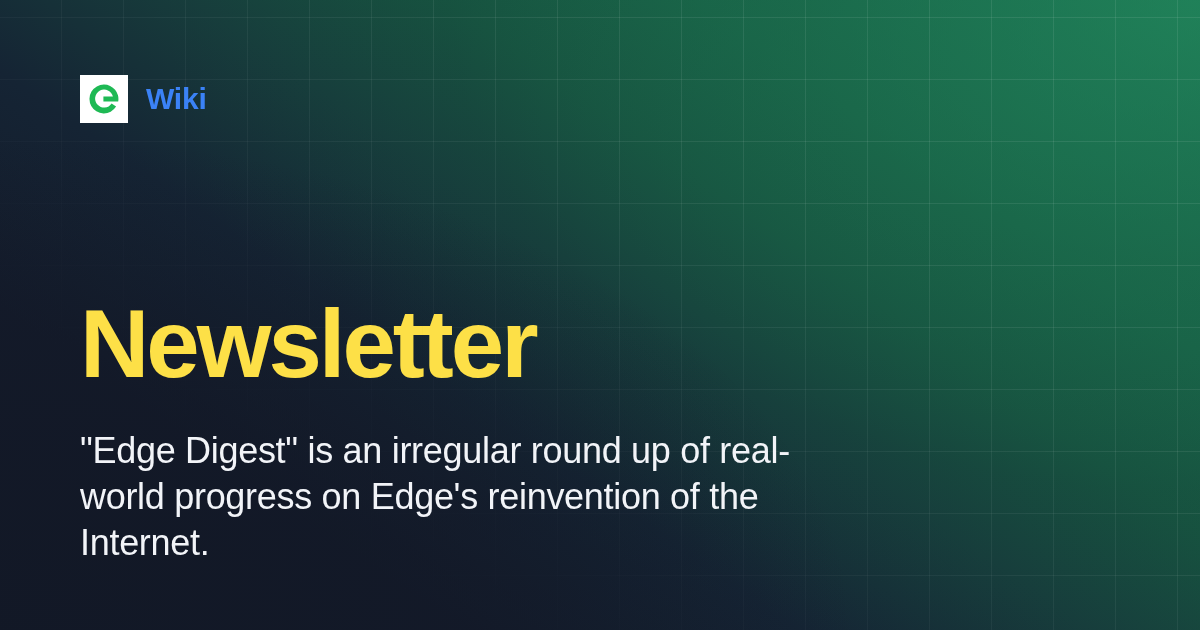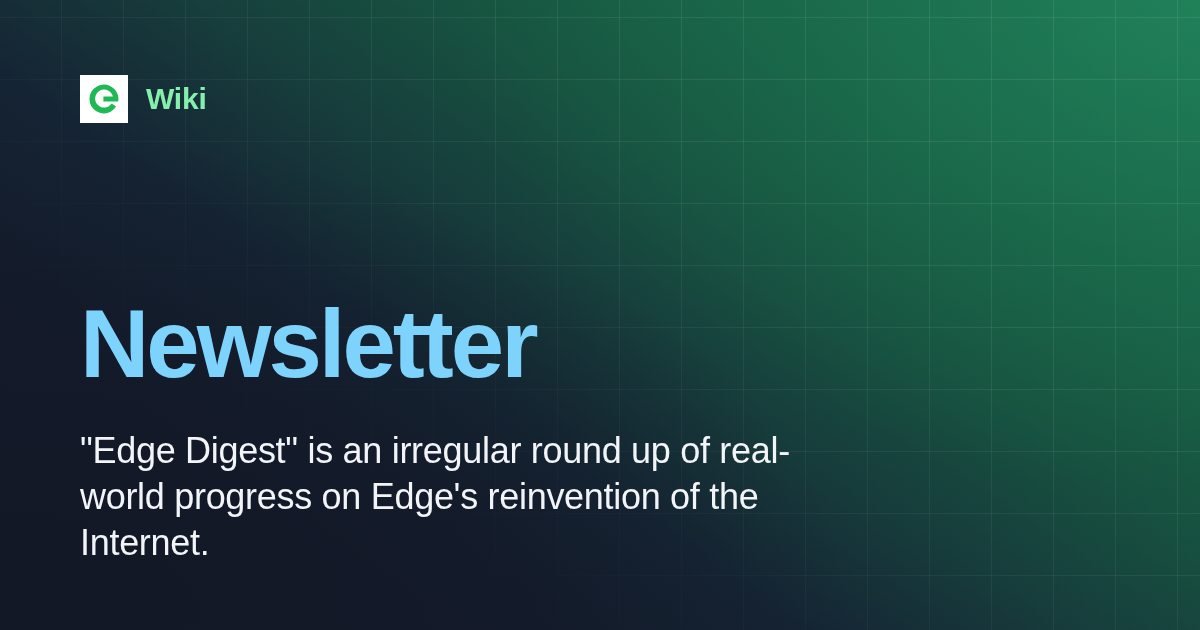--- a/index.html
+++ b/index.html
@@ -86,33 +86,33 @@
     display:flex; align-items:center; gap:18px;
   }
   .brand-logo {
     width:48px; height:48px;
     background:#ffffff;
     display:flex; align-items:center; justify-content:center;
     flex:0 0 auto;
   }
   .brand-logo svg { display:block; }
   .brand-name {
-    color:#86efac;
+    color:#3b82f6;
     font-size:30px;
     font-weight:bold;
     letter-spacing:-0.2px;
     line-height:1;
     white-space:nowrap;
   }
 
   
   .headline {
     position:absolute;
     left:80px; top:296px;
-    color:#7dd3fc;
+    color:#fde047;
     font-size:96px;
     font-weight:bold;
     letter-spacing:-3px;
     line-height:1;
     white-space:nowrap;
   }
 
   
   .description {
     position:absolute;

